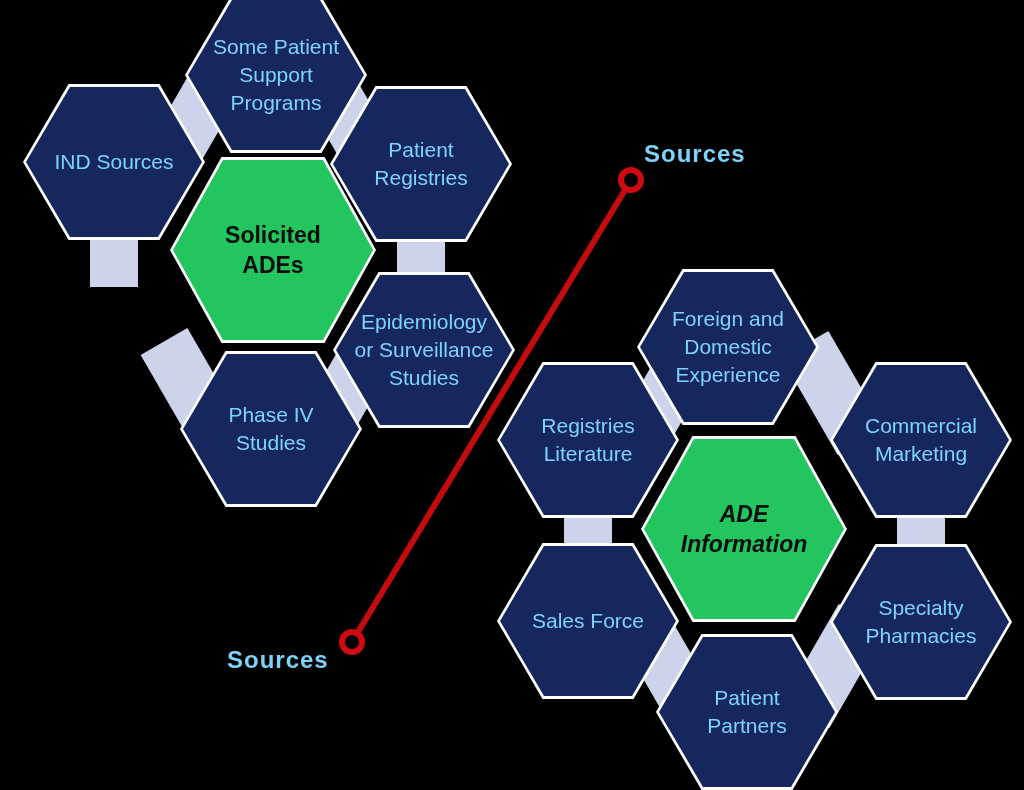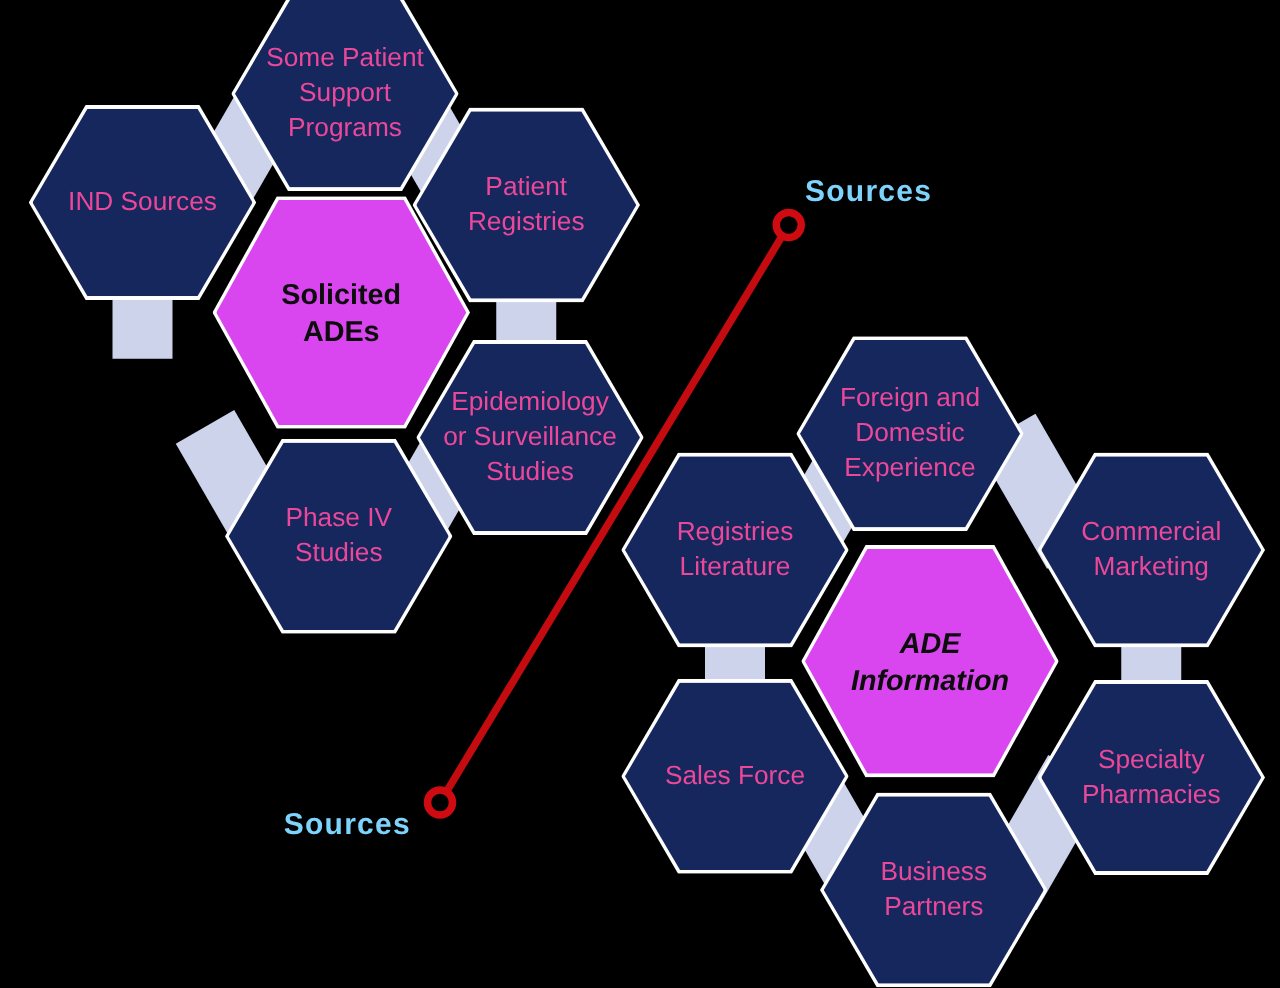--- a/index.html
+++ b/index.html
@@ -10,26 +10,26 @@
   
   .hex{position:absolute;z-index:3;}
   .hex .border,.hex .fill{
     position:absolute;
     clip-path:polygon(25% 0,75% 0,100% 50%,75% 100%,25% 100%,0 50%);
   }
   .hex .border{inset:0;background:#ffffff;}
   .hex .fill{
     inset:3px;background:#16275e;
     display:flex;align-items:center;justify-content:center;
-    text-align:center;color:#ec4899;font-size:21px;line-height:1.32;
+    text-align:center;color:#7dd3fc;font-size:21px;line-height:1.32;
     padding:0 16px;overflow-wrap:anywhere;
   }
   .hex.outer{width:182px;height:156px;}
   .hex.center{width:206px;height:186px;z-index:4;}
-  .hex.center .fill{background:#d946ef;color:#0d0d0d;font-weight:bold;font-size:23px;padding:0 34px;}
+  .hex.center .fill{background:#22c55e;color:#0d0d0d;font-weight:bold;font-size:23px;padding:0 34px;}
   
   .connector{position:absolute;z-index:1;background:#ccd3eb;}
   .connector.diag{width:112px;height:54px;}
   .connector.vert{width:48px;height:62px;}
   
   #line-layer{position:absolute;inset:0;z-index:2;}
   #line-layer line{stroke:#c30b10;stroke-width:6;}
   #line-layer circle{stroke:#cf0a10;stroke-width:6;fill:#000;}
   
   .sources-label{
@@ -106,19 +106,19 @@
   <div class="hex outer" style="left:830px;top:362px;">
     <div class="border"></div>
     <div class="fill">Commercial Marketing</div>
   </div>
   <div class="hex outer" style="left:830px;top:544px;">
     <div class="border"></div>
     <div class="fill">Specialty Pharmacies</div>
   </div>
   <div class="hex outer" style="left:656px;top:634px;">
     <div class="border"></div>
-    <div class="fill">Business Partners</div>
+    <div class="fill">Patient Partners</div>
   </div>
 
   <div class="sources-label" style="left:644px;top:140px;">Sources</div>
   <div class="sources-label" style="left:227px;top:646px;">Sources</div>
 
 </div>
 
 </body></html>

